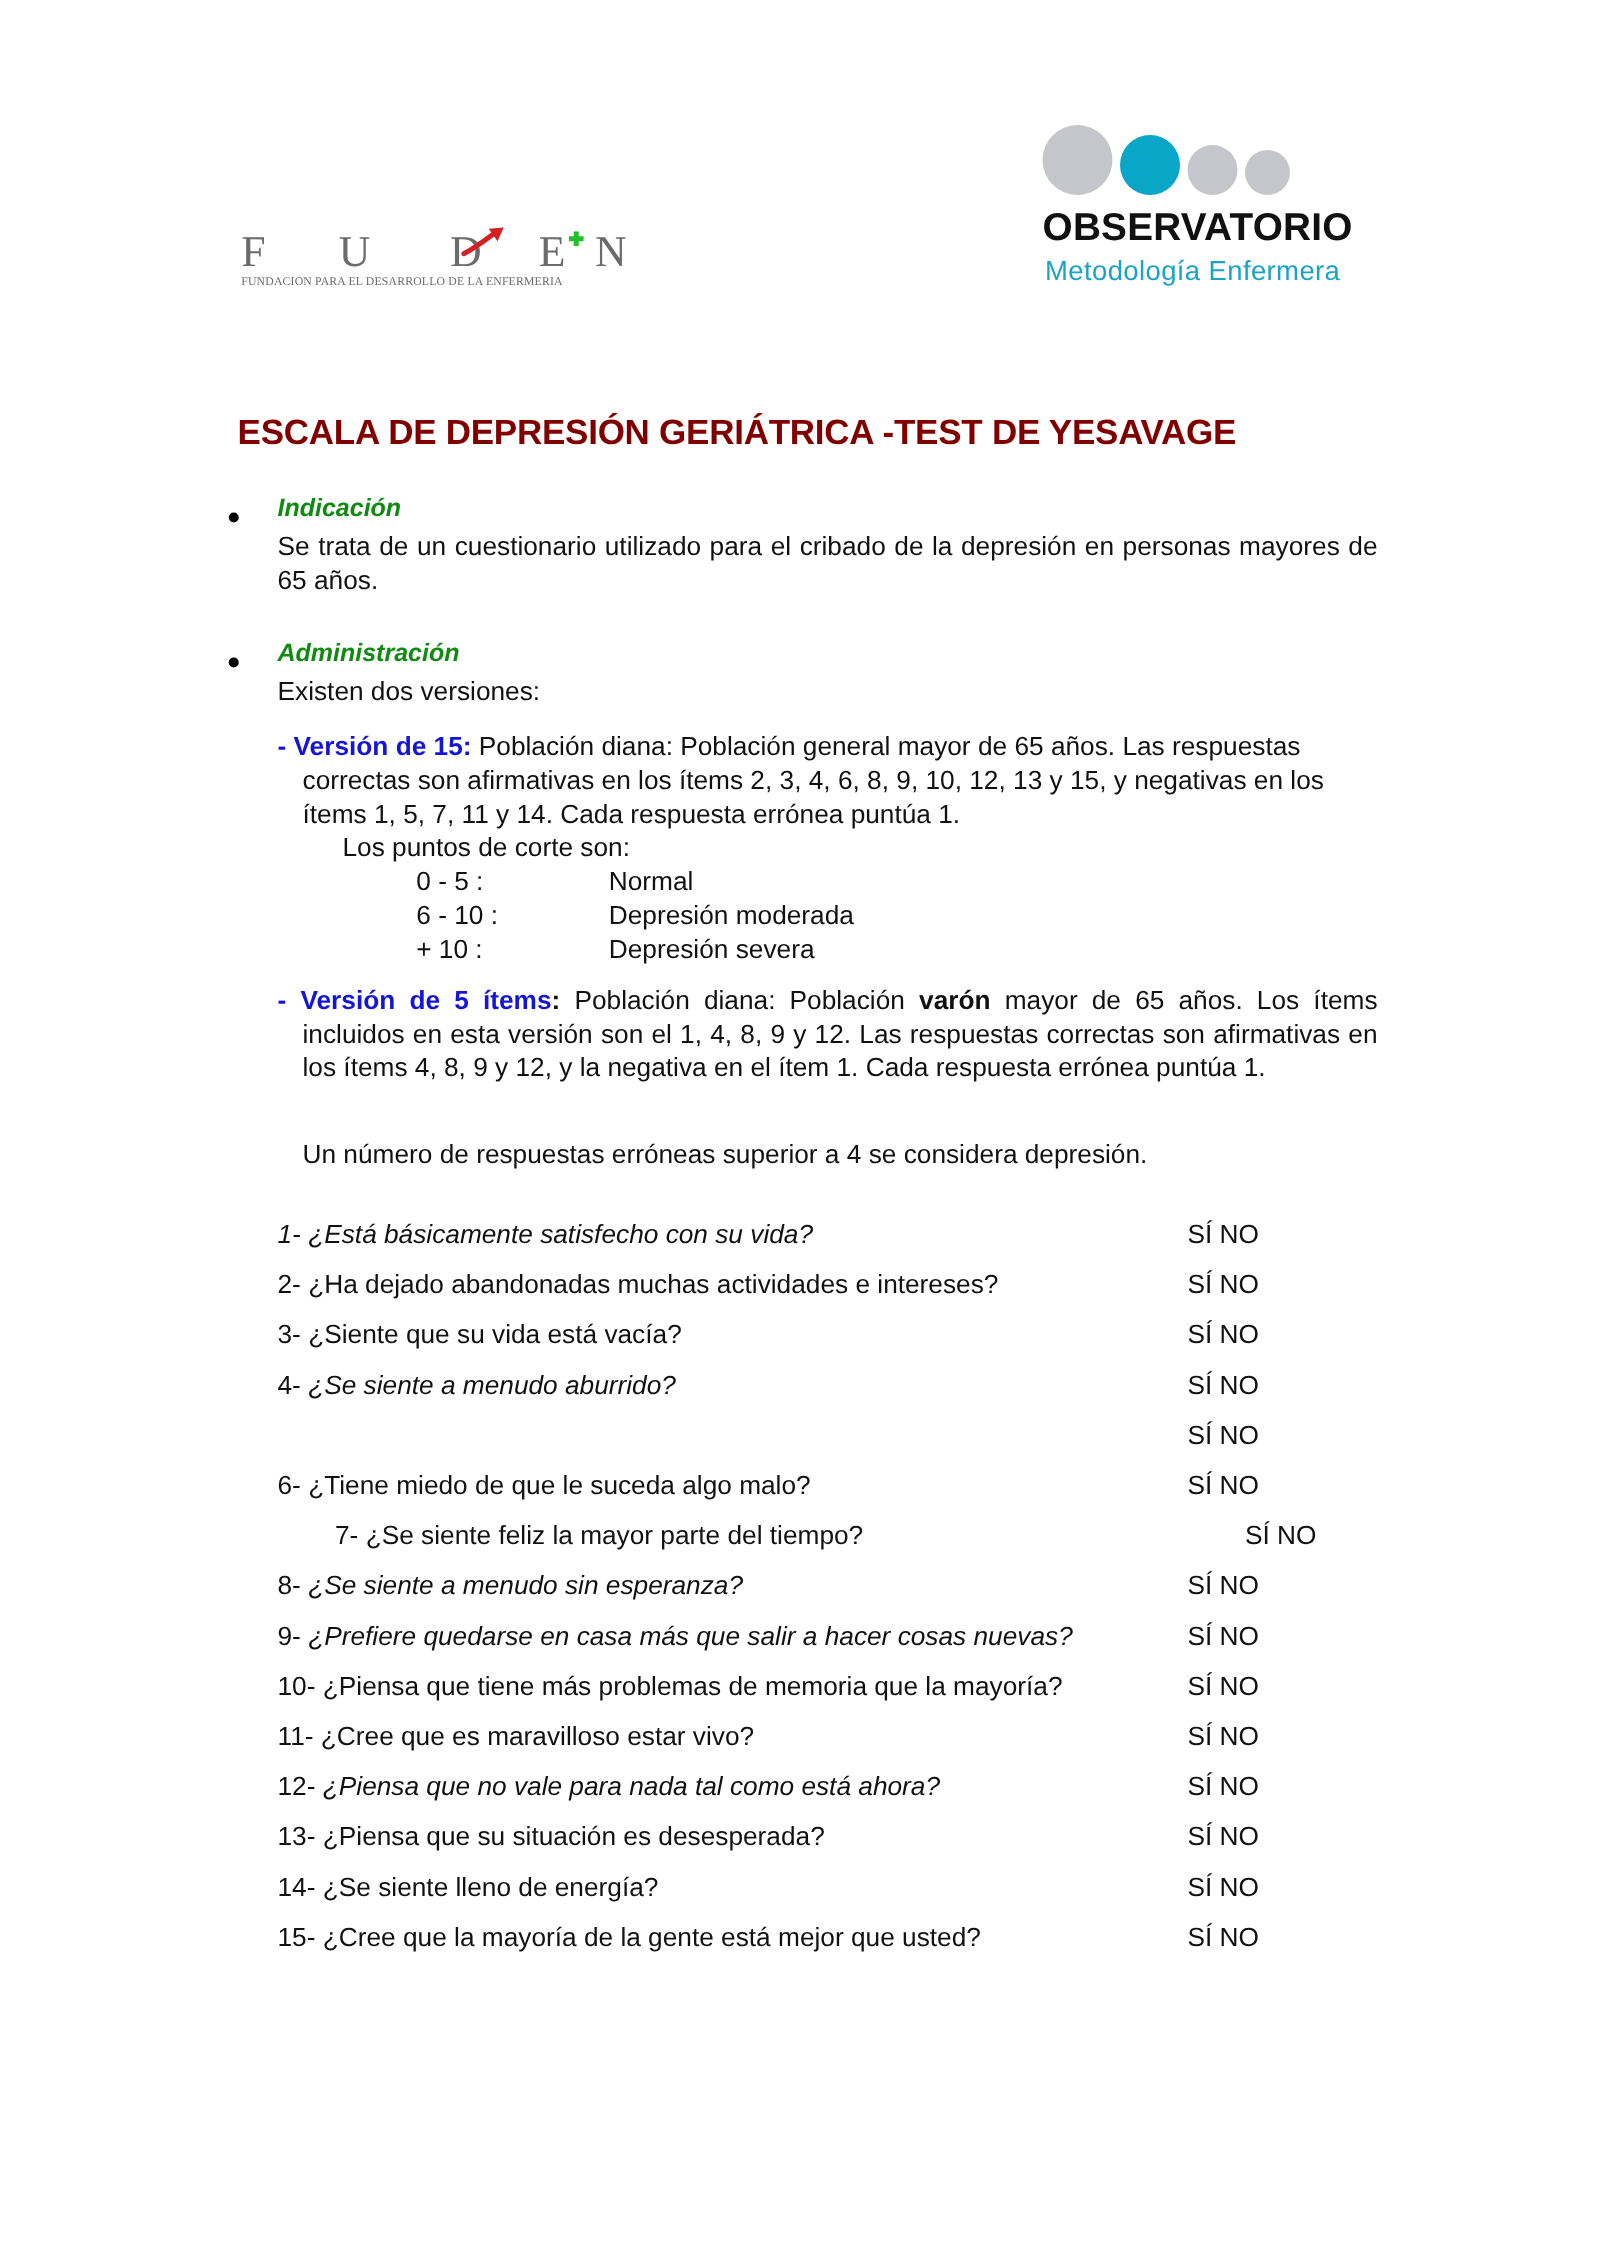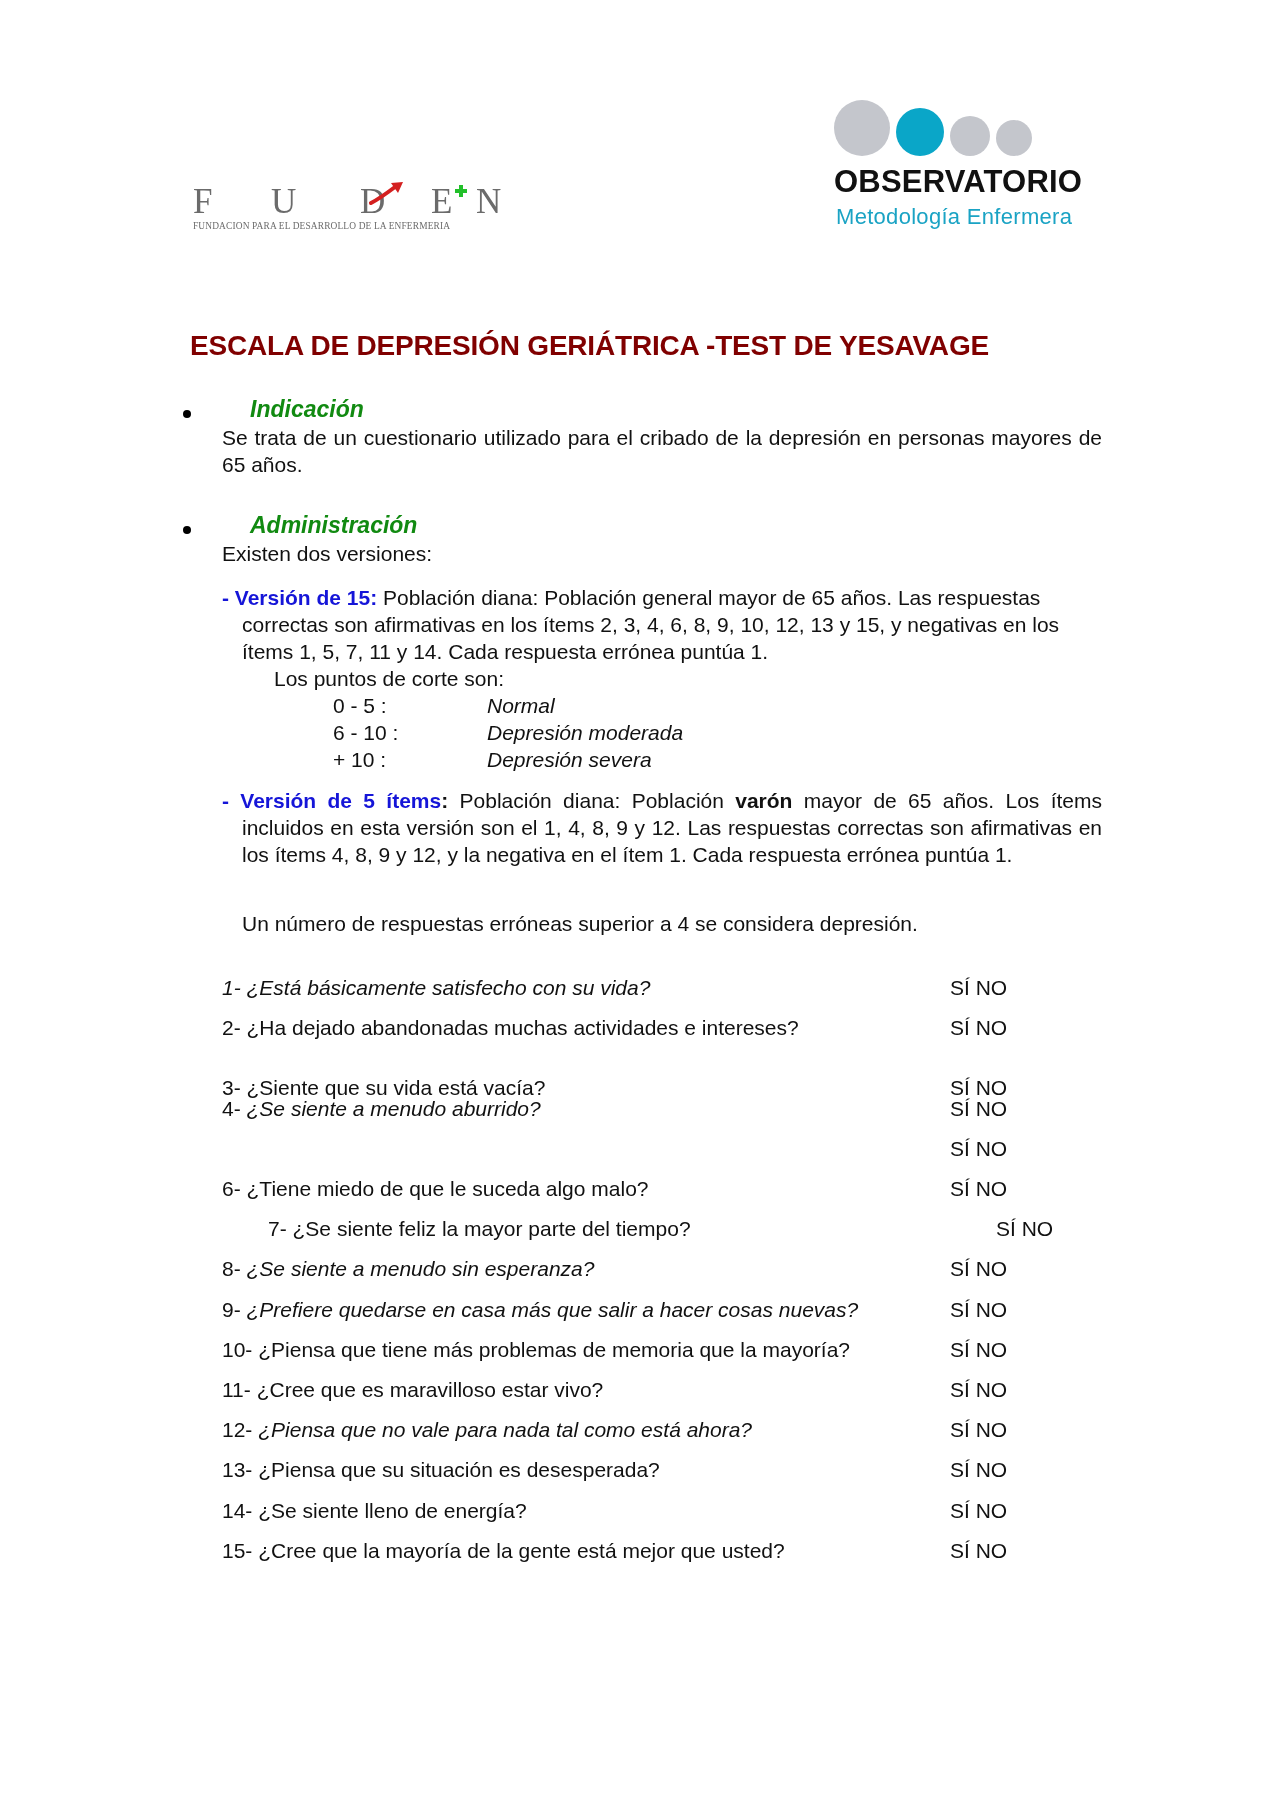--- a/index.html
+++ b/index.html
@@ -18,29 +18,29 @@
     .obs-circles { position: absolute; left: 0; top: 0; width: 210px; height: 60px; }
     .obs-circle { position: absolute; border-radius: 50%; }
     .obs-title { position: absolute; left: 8px; top: 68px; font-size: 31px; font-weight: bold; color: #111111; letter-spacing: 0.2px; white-space: nowrap; }
     .obs-sub { position: absolute; left: 10px; top: 108px; font-size: 22px; color: #1aa3c4; white-space: nowrap; letter-spacing: 0.3px; }
 
     
     .doc-title { position: absolute; left: 0; width: 1179px; top: 330px; text-align: center; font-size: 28px; font-weight: bold; color: #800000; letter-spacing: -0.2px; }
 
     
     .bullet { position: absolute; left: 183px; width: 8px; height: 8px; border-radius: 50%; background: #000; }
-    .section-heading { position: absolute; left: 222px; font-size: 23px; font-style: italic; font-weight: bold; color: #118a11; margin-left: 28px; }
+    .section-heading { position: absolute; left: 222px; font-size: 20px; font-style: italic; font-weight: bold; color: #118a11; }
     .para { position: absolute; font-size: 21px; line-height: 27px; color: #111111; }
     .justify { text-align: justify; text-align-last: left; }
     .blue-label { color: #1515d8; font-weight: bold; }
     .bold { font-weight: bold; }
 
     .cut-row { position: absolute; left: 333px; font-size: 21px; line-height: 27px; }
     .cut-range { position: absolute; left: 0; white-space: nowrap; }
-    .cut-label { position: absolute; left: 154px; white-space: nowrap; font-style: italic; }
+    .cut-label { position: absolute; left: 154px; white-space: nowrap; }
 
     
     .question { position: absolute; left: 222px; width: 800px; height: 30px; font-size: 21px; line-height: 30px; white-space: nowrap; text-align: center; }
     .q-text { position: absolute; left: 0; top: 0; }
     .q-text.italic .q-body { font-style: italic; }
     .q-num.italic { font-style: italic; }
     .q-answers { position: absolute; left: 728px; top: 0; }
     .q-answers span { cursor: pointer; }
   </style>
 </head>
@@ -111,21 +111,21 @@
 
 <div id="questions">
     <div class="question" style="top: 973px;">
       <span class="q-text italic"><span class="q-num italic">1-</span> <span class="q-body">¿Está básicamente satisfecho con su vida?</span></span>
       <span class="q-answers"><span>SÍ</span> <span>NO</span></span>
     </div>
     <div class="question" style="top: 1013px;">
       <span class="q-text"><span class="q-num">2-</span> <span class="q-body">¿Ha dejado abandonadas muchas actividades e intereses?</span></span>
       <span class="q-answers"><span>SÍ</span> <span>NO</span></span>
     </div>
-    <div class="question" style="top: 1053px; margin-top: 20px;">
+    <div class="question" style="top: 1053px;">
       <span class="q-text"><span class="q-num">3-</span> <span class="q-body">¿Siente que su vida está vacía?</span></span>
       <span class="q-answers"><span>SÍ</span> <span>NO</span></span>
     </div>
     <div class="question" style="top: 1094px;">
       <span class="q-text italic"><span class="q-num">4-</span> <span class="q-body">¿Se siente a menudo aburrido?</span></span>
       <span class="q-answers"><span>SÍ</span> <span>NO</span></span>
     </div>
     <div class="question" style="top: 1134px;">
       <span class="q-answers"><span>SÍ</span> <span>NO</span></span>
     </div>

